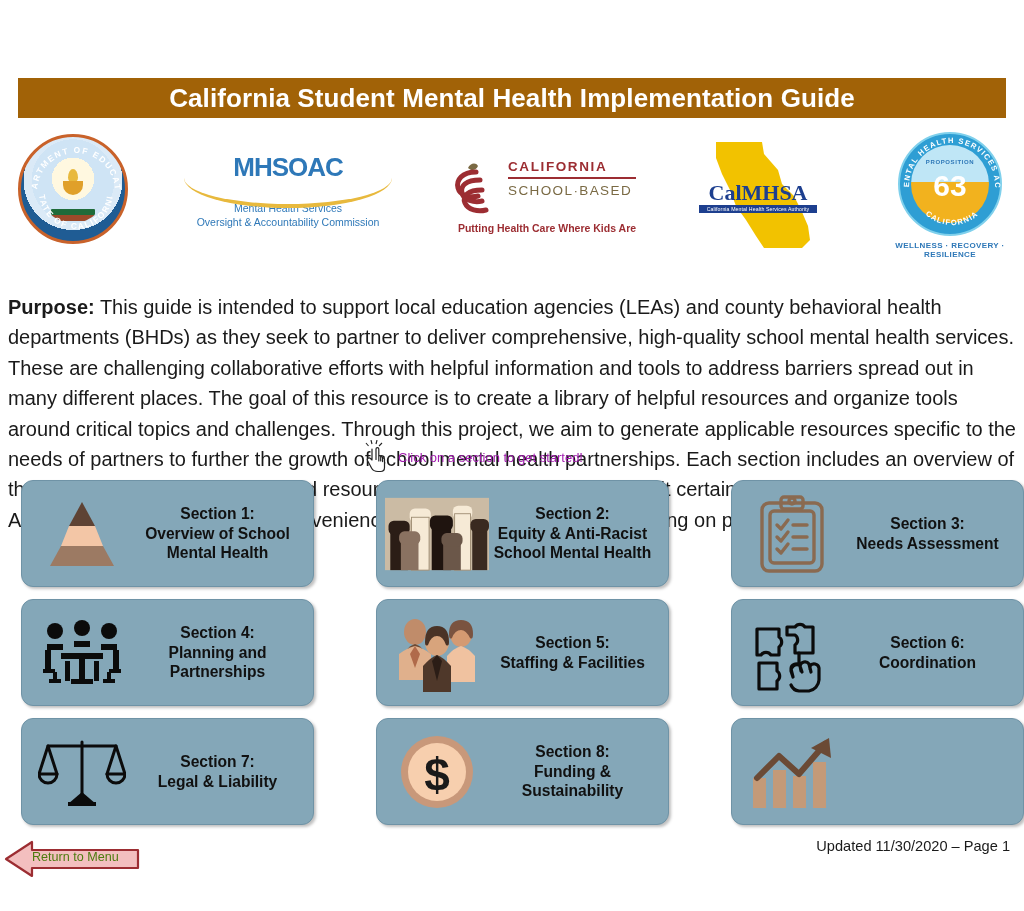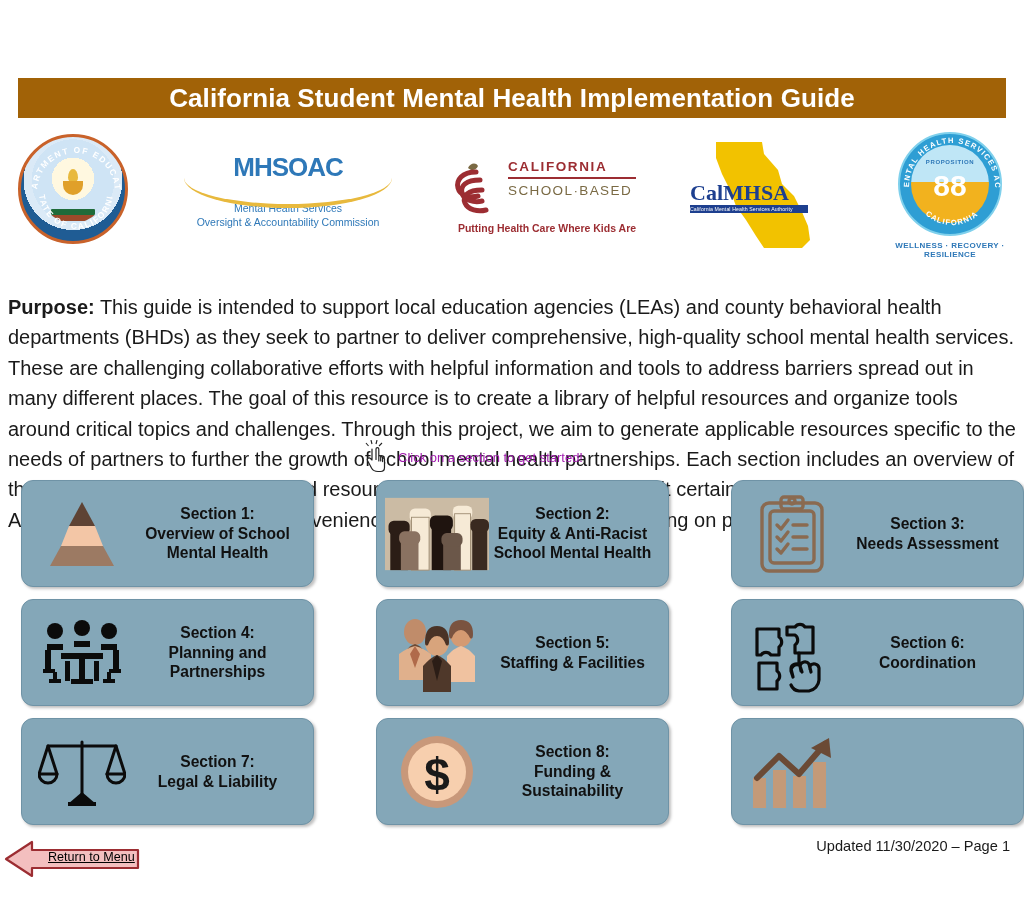--- a/index.html
+++ b/index.html
@@ -60,21 +60,21 @@
   .csha-lines{position:absolute;left:56px;top:6px;width:134px;text-align:left;}
   .csha-l1{font-size:13.5px;font-weight:bold;color:#9c2d32;letter-spacing:1.6px;line-height:1.35;}
   .csha-rule{height:1.5px;background:#9c2d32;margin:1px 0 2px 0;width:128px;}
   .csha-l2{font-size:13.5px;font-weight:normal;color:#7a6a44;letter-spacing:1.4px;line-height:1.45;}
   .csha-tag{position:absolute;left:0;top:70px;width:190px;text-align:center;
         font-size:10.5px;font-weight:bold;color:#9c2d32;}
 
   
   .calmhsa{position:absolute;left:690px;top:10px;width:130px;height:110px;}
   .ca-shape{position:absolute;left:0;top:0;width:130px;height:110px;}
-  .calmhsa-text{position:absolute;left:0;top:42px;width:118px;text-align:left;}
+  .calmhsa-text{position:absolute;left:9px;top:42px;width:118px;text-align:center;}
   .calmhsa-word{font-family:"Liberation Serif",serif;font-size:22px;font-weight:bold;color:#1d3f8f;line-height:1;}
   .calmhsa-bar{margin-top:1px;background:#1d3f8f;color:#ffffff;font-size:5.2px;
         padding:1px 0;letter-spacing:0.1px;white-space:nowrap;}
 
   
   .mhsa{position:absolute;left:890px;top:2px;width:120px;}
   .mhsa-seal{position:relative;width:104px;height:104px;margin:0 auto;border-radius:50%;
         background:#2e9ed4;border:2px solid #7fd0ec;box-sizing:border-box;}
   .mhsa-inner{position:absolute;left:11px;top:11px;width:78px;height:78px;border-radius:50%;
         background:linear-gradient(#bfe6f6 0 48%, #f2b21e 48% 100%);overflow:hidden;}
@@ -122,22 +122,22 @@
     line-height:1.28;color:#111111;padding-right:4px;
   }
   .col1{width:296px;margin-left:21px;}
   .col2{width:296px;margin-left:62px;}
   .col3{width:296px;margin-left:62px;}
 
   
   .return-wrap{position:absolute;left:4px;top:838px;width:140px;height:42px;}
   .return-arrow{position:absolute;left:0;top:0;width:136px;height:42px;}
   .return-link{
-    position:absolute;left:44px;top:12px;font-size:12.6px;color:#000000;
-    text-decoration:underline;cursor:pointer;white-space:nowrap;
+    position:absolute;left:28px;top:12px;font-size:12.6px;color:#4d7c0f;
+    cursor:pointer;white-space:nowrap;
   }
   .updated{
     position:absolute;right:14px;top:838px;font-size:14.6px;color:#1a1a1a;
   }
 </style>
 </head>
 <body>
 
 <div class="page">
 
@@ -197,21 +197,21 @@
       <div class="calmhsa-text">
         <div class="calmhsa-word">CalMHSA</div>
         <div class="calmhsa-bar">California Mental Health Services Authority</div>
       </div>
     </div>
 
     <div class="mhsa">
       <div class="mhsa-seal">
         <div class="mhsa-inner">
           <div class="mhsa-prop">PROPOSITION</div>
-          <div class="mhsa-num">88</div>
+          <div class="mhsa-num">63</div>
         </div>
         <svg class="mhsa-ring" viewBox="0 0 104 104">
           <defs>
             <path id="mArcTop" d="M 9,52 A 43,43 0 0 1 95,52"></path>
             <path id="mArcBot" d="M 13,52 A 39,39 0 0 0 91,52"></path>
           </defs>
           <text><textPath href="#mArcTop" startOffset="50%" text-anchor="middle">MENTAL HEALTH SERVICES ACT</textPath></text>
           <text><textPath href="#mArcBot" startOffset="50%" text-anchor="middle">CALIFORNIA</textPath></text>
         </svg>
       </div>

